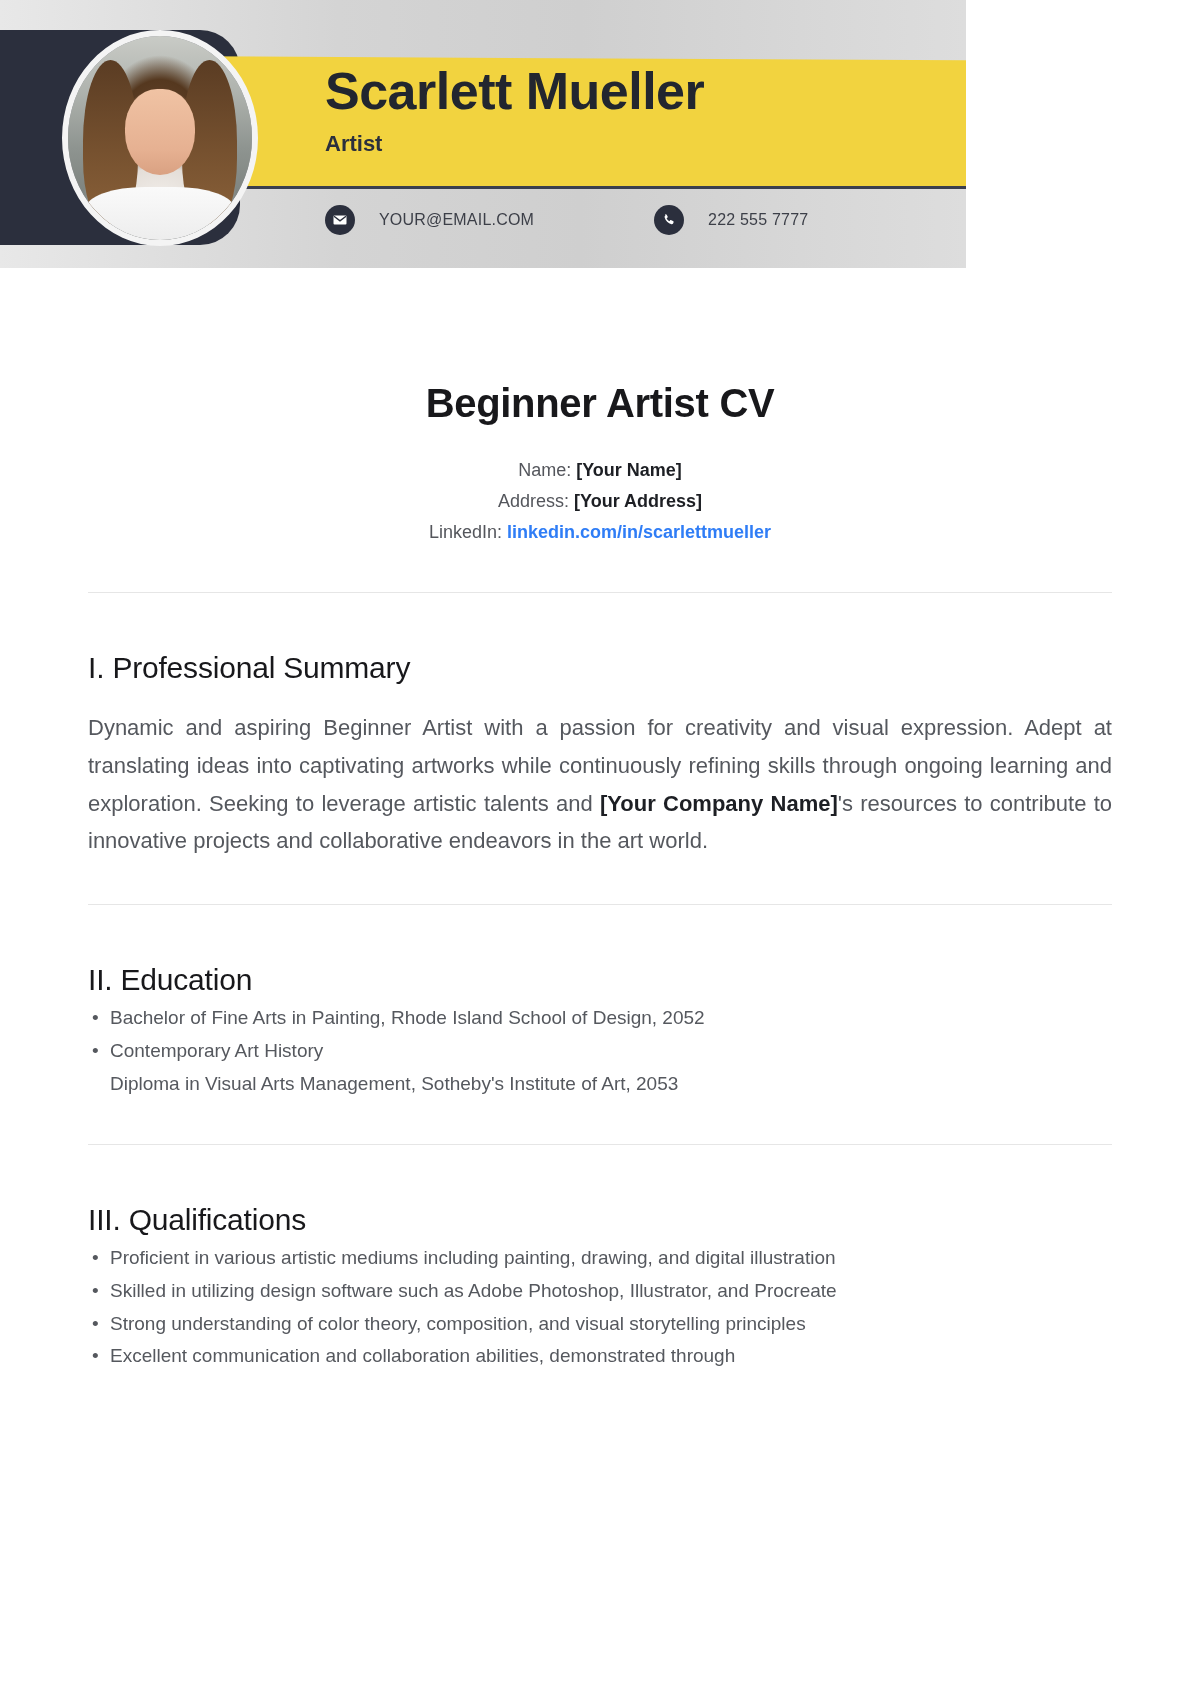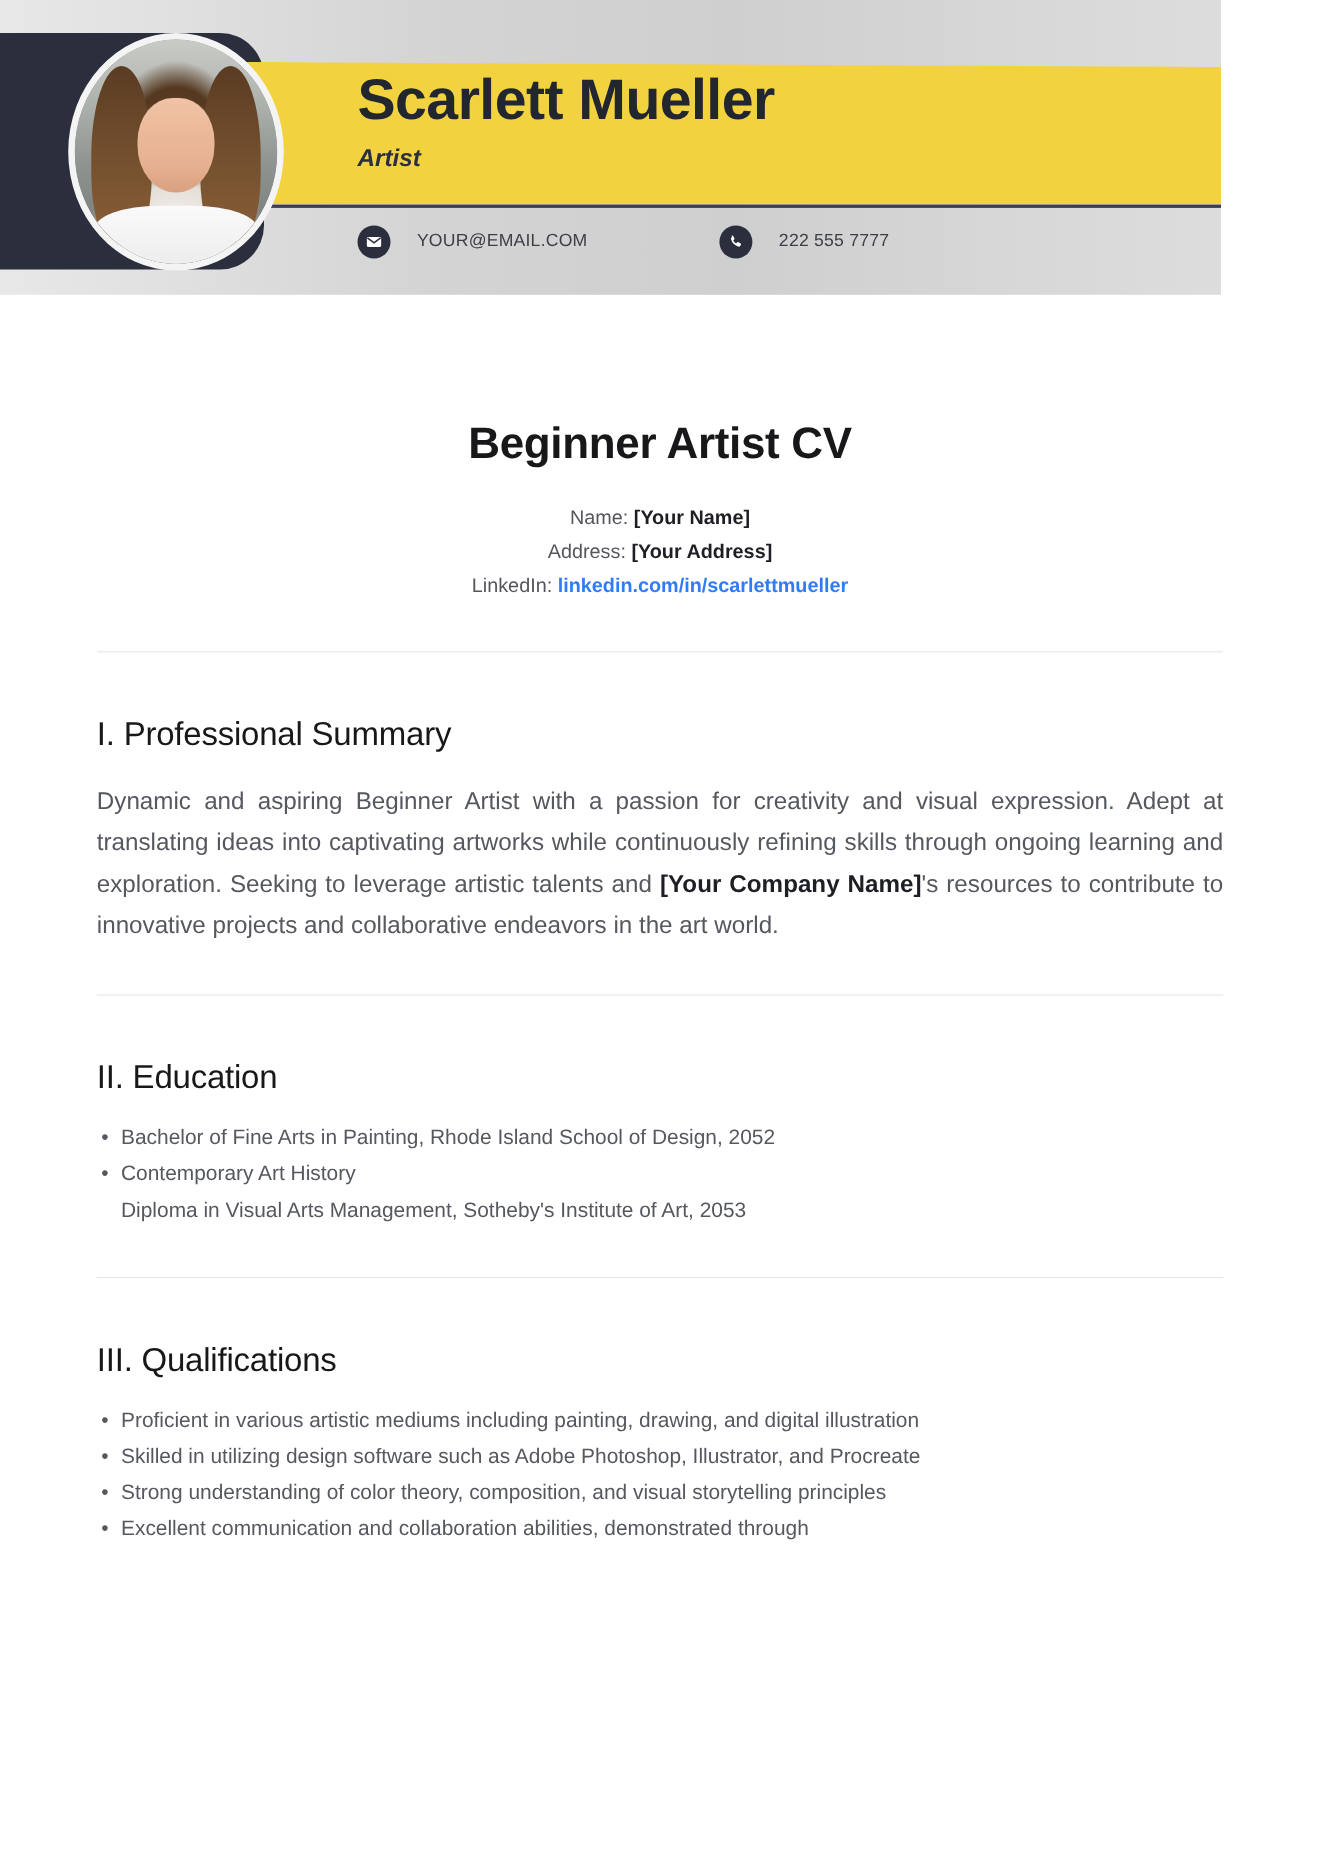--- a/index.html
+++ b/index.html
@@ -15,21 +15,21 @@
     position: relative;
     width: 1200px;
     height: 1700px;
     background: #ffffff;
     overflow: hidden;
   }
 
   
   .header {
     position: relative;
-    width: 1110px;
+    width: 966px;
     height: 268px;
     background: linear-gradient(to right, #e8e8e8 0%, #d4d4d4 35%, #cfcfcf 60%, #dddddd 100%);
     overflow: hidden;
   }
 
   .header-dark-panel {
     position: absolute;
     left: -60px;
     top: 30px;
     width: 300px;
@@ -118,21 +118,20 @@
     font-size: 52px;
     font-weight: bold;
     color: #22262f;
     letter-spacing: -0.5px;
     line-height: 1.05;
   }
 
   .person-role {
     margin-top: 12px;
     font-size: 22px;
-    font-style: italic;
     font-weight: bold;
     color: #2b2f3d;
   }
 
   .contact-row {
     position: absolute;
     left: 325px;
     top: 205px;
     display: flex;
     align-items: center;
@@ -208,21 +207,21 @@
     margin-top: 24px;
     font-size: 22px;
     line-height: 1.72;
     color: #55585e;
     text-align: justify;
   }
 
   .section-body b { color: #1d1f24; font-weight: bold; }
 
   .bullet-list {
-    margin-top: 22px;
+    margin-top: 5px;
     list-style: none;
   }
 
   .bullet-list li {
     position: relative;
     padding-left: 22px;
     font-size: 19px;
     line-height: 1.72;
     color: #55585e;
     text-align: justify;

